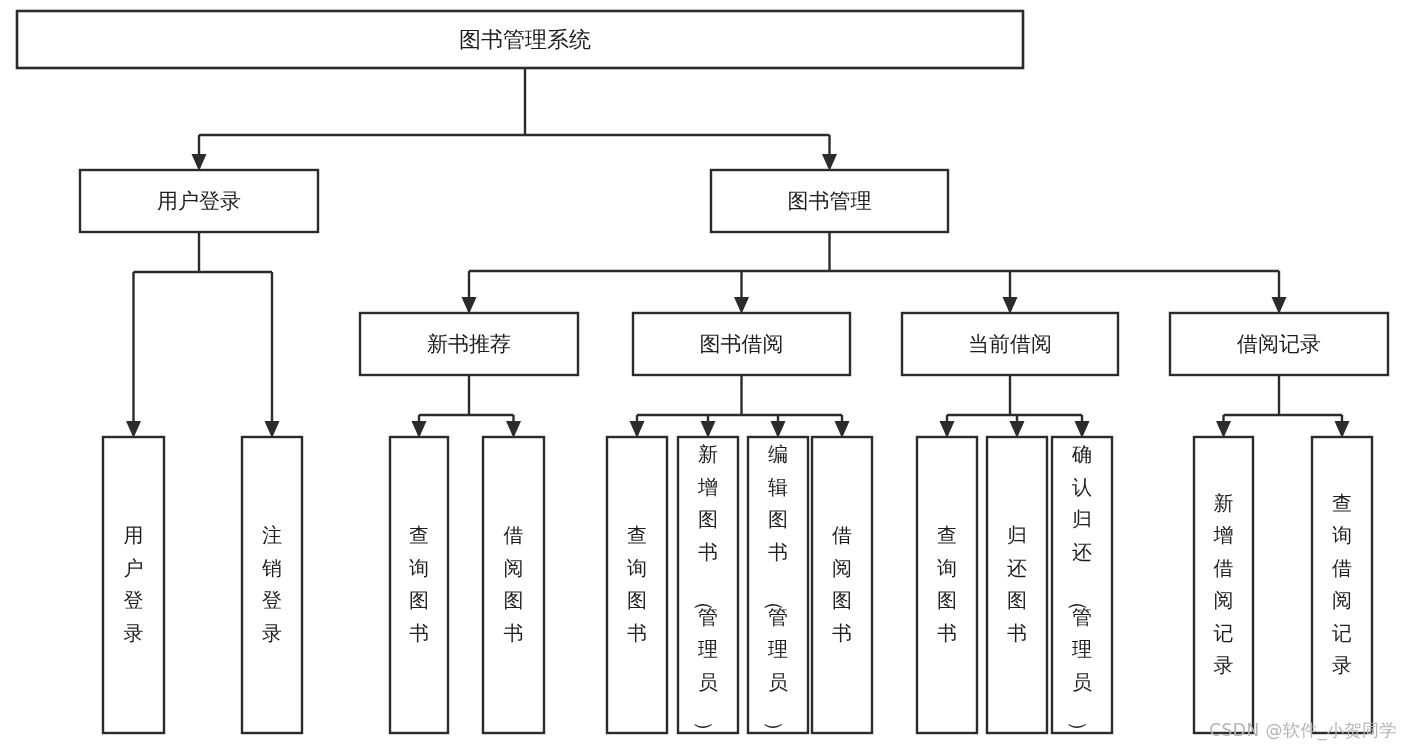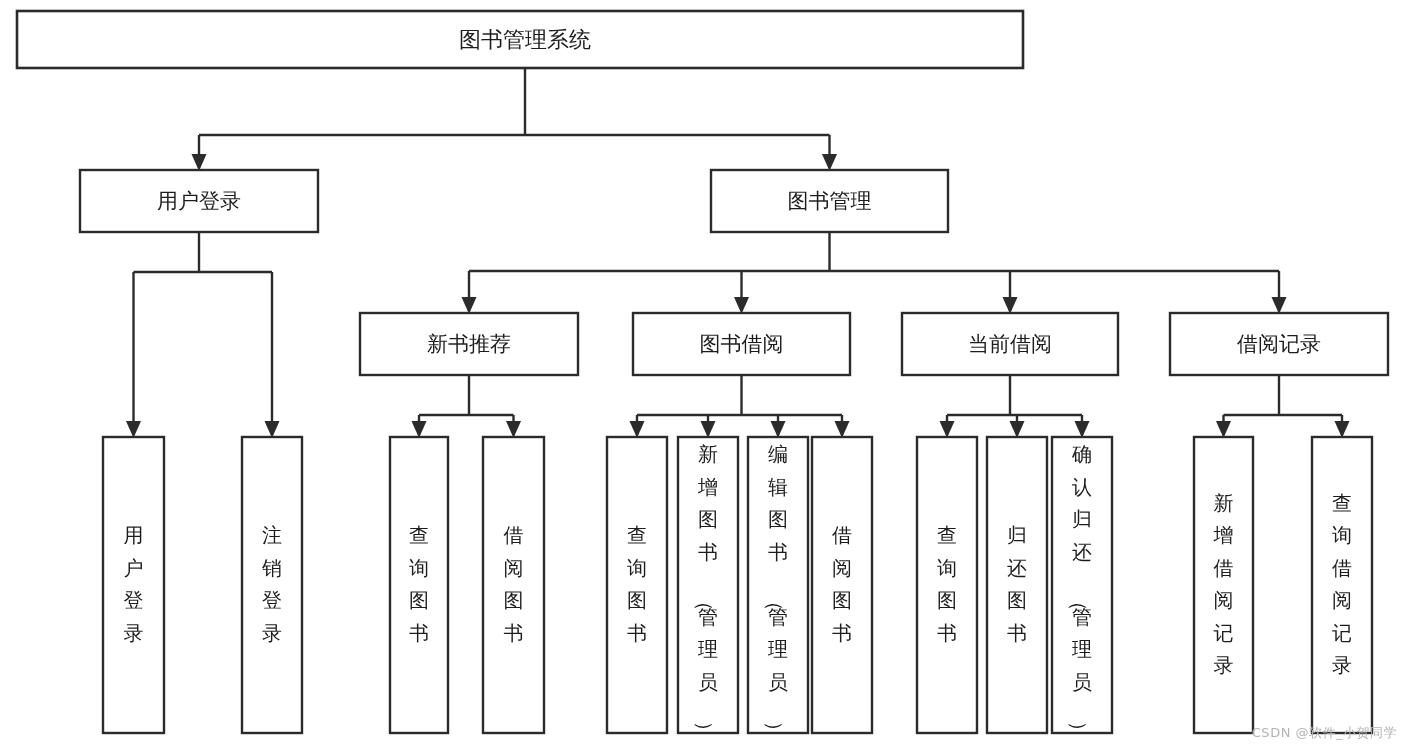--- a/index.html
+++ b/index.html
@@ -62,21 +62,21 @@
     fill: #1d1d1d;
     font-family: "DejaVu Sans", "Liberation Sans", sans-serif;
     font-size: 20px;
     text-anchor: middle;
   }
   .watermark {
     position: absolute;
     right: 8px;
     bottom: 5px;
     font-family: "DejaVu Sans", "Liberation Sans", sans-serif;
-    font-size: 13px;
+    font-size: 17px;
     color: #b4b4b4;
     white-space: nowrap;
     letter-spacing: 0.5px;
   }
 </style>
 </head>
 <body>
 
 <div id="diagram-root">
 

